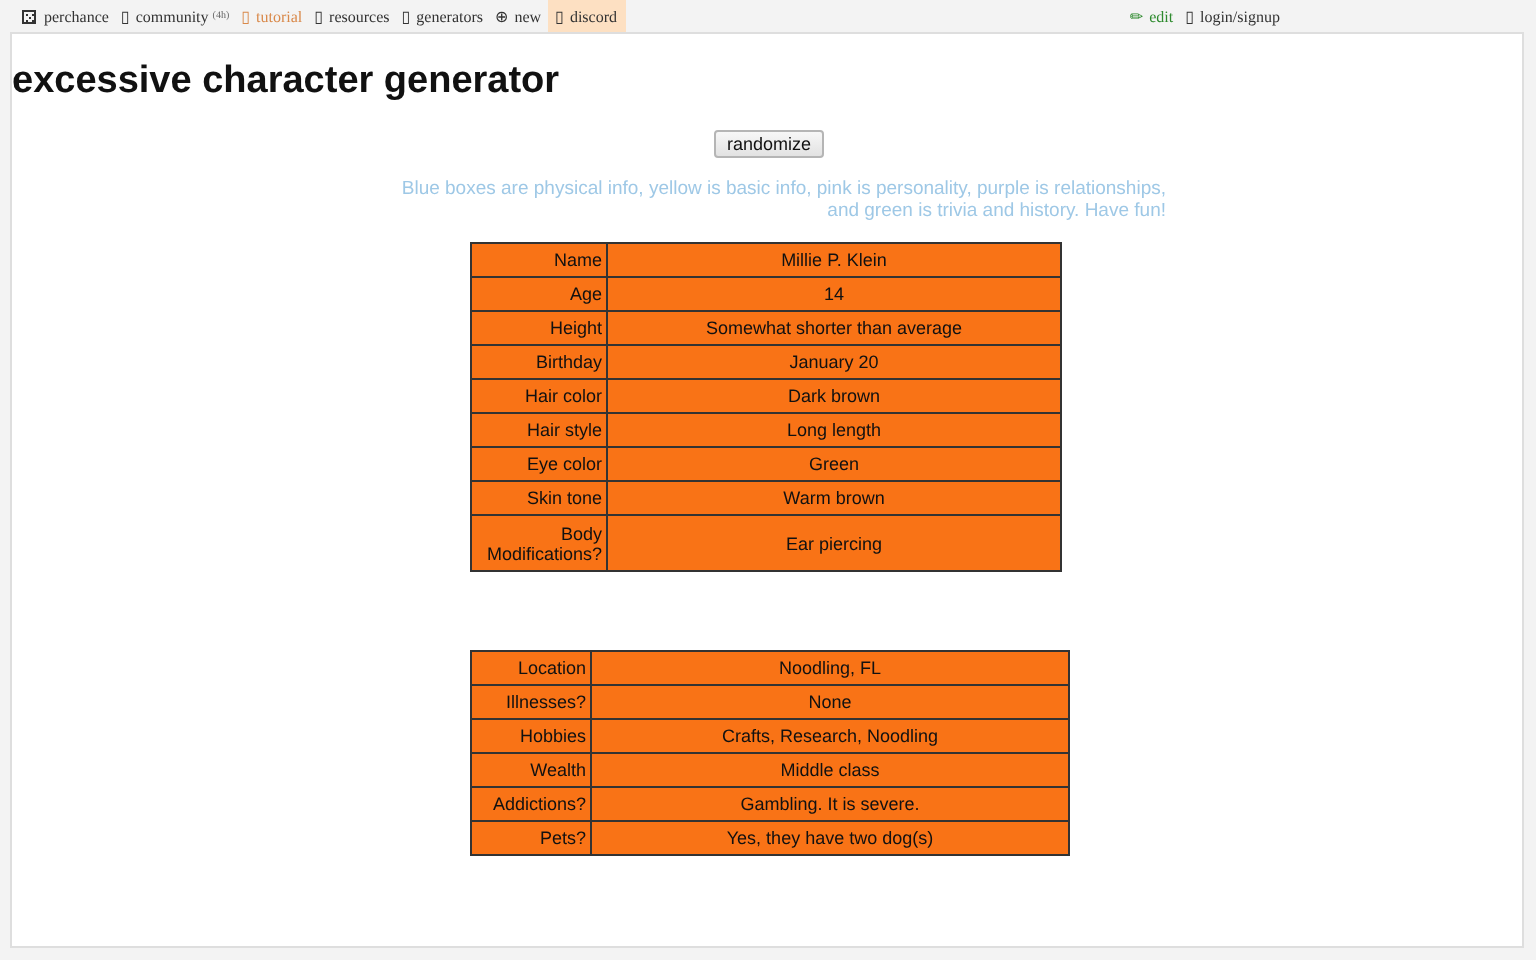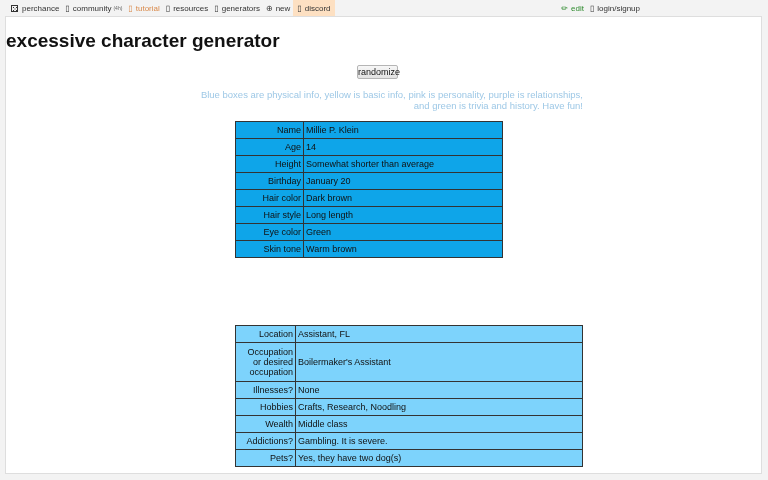--- a/index.html
+++ b/index.html
@@ -4,21 +4,21 @@
 <style>
   html, body { margin: 0; padding: 0; }
   body {
     width: 768px; height: 480px; overflow: hidden;
     background: #f3f3f3;
     font-family: "Liberation Sans", sans-serif;
     position: relative;
   }
   .topbar {
     position: absolute; left: 0; top: 0; width: 652px; height: 16px;
-    font-family: Liberation Sans, sans-serif; font-size: 8px; color: #333;
+    font-family: Liberation Serif, serif; font-size: 8px; color: #333;
     display: flex; align-items: center;
   }
   .topbar .left { display: flex; align-items: center; height: 16px; padding-left: 8px; }
   .topbar .right { margin-left: auto; display: flex; align-items: center; padding-right: 9px; height: 16px; }
   .nav-item { display: flex; align-items: center; height: 16px; padding: 0 3px; white-space: nowrap; }
   .nav-item .ic { margin-right: 3px; font-size: 8px; }
   .nav-item.tutorial { color: #d9894a; }
   .nav-item.discord { background: #fde0c2; color: #333; padding: 0 4px; }
   .nav-item.edit { color: #2d8a2d; }
   .small { font-size: 5px; margin-left: 2px; color: #666; }
@@ -35,42 +35,42 @@
   .panel {
     position: absolute; left: 5px; top: 16px; width: 757px; height: 458px;
     background: #fff; border: 1px solid #dedede; box-sizing: border-box;
   }
   h1 {
     margin: 0; position: absolute; left: 0; right: 0; top: 13px;
     font-size: 19px; font-weight: bold; color: #111;
     font-family: "Liberation Sans", sans-serif;
   }
   .rand-btn {
-    position: absolute; left: 351px; top: 48px; height: 14px; width: 41px;
+    position: absolute; left: 351px; top: 48px; height: 14px; width: 55px;
     font-family: "Liberation Sans", sans-serif; font-size: 9px;
     background: linear-gradient(#f7f7f7, #e2e2e2); border: 1px solid #b5b5b5;
     border-radius: 2px; padding: 0; color: #111; box-sizing: border-box;
   }
   .intro {
     position: absolute; left: 180px; width: 397px; top: 72px;
     text-align: right; font-size: 9.5px; line-height: 11px; color: #9ec8e6;
   }
   table.info {
     position: absolute; border-collapse: collapse;
     font-size: 9px; color: #111;
     border: 1px solid #222;
   }
   table.info td {
     border: 1px solid #333; padding: 0 2px; vertical-align: middle; line-height: 10px;
   }
   table.info td.k { text-align: right; }
-  table.info td.v { text-align: left; }
-  table.blue { left: 229px; top: 104px; width: 268px; background: #0ea5e9; }
+  table.info td.v { text-align: center; }
+  table.blue { left: 229px; top: 104px; width: 296px; background: #f97316; }
   table.blue td.k { width: 63px; }
-  table.yellow { left: 229px; top: 308px; width: 348px; background: #7dd3fc; }
+  table.yellow { left: 229px; top: 308px; width: 300px; background: #f97316; }
   table.yellow td.k { width: 55px; }
 </style>
 </head>
 <body>
 
 <div class="topbar">
   <div class="left">
     <a class="nav-item">
       <span class="dice"></span>
       <span>perchance</span>
@@ -145,32 +145,32 @@
       <td class="v">Long length</td>
     </tr>
     <tr style="height:17px">
       <td class="k">Eye color</td>
       <td class="v">Green</td>
     </tr>
     <tr style="height:17px">
       <td class="k">Skin tone</td>
       <td class="v">Warm brown</td>
     </tr>
+    <tr style="height:28px">
+      <td class="k">Body Modifications?</td>
+      <td class="v">Ear piercing</td>
+    </tr>
   </tbody>
     </table>
 
   <table class="info yellow">
     <tbody>
         <tr style="height:17px">
       <td class="k">Location</td>
-      <td class="v">Assistant, FL</td>
-    </tr>
-    <tr style="height:39px">
-      <td class="k">Occupation or desired occupation</td>
-      <td class="v">Boilermaker's Assistant</td>
+      <td class="v">Noodling, FL</td>
     </tr>
     <tr style="height:17px">
       <td class="k">Illnesses?</td>
       <td class="v">None</td>
     </tr>
     <tr style="height:17px">
       <td class="k">Hobbies</td>
       <td class="v">Crafts, Research, Noodling</td>
     </tr>
     <tr style="height:17px">

